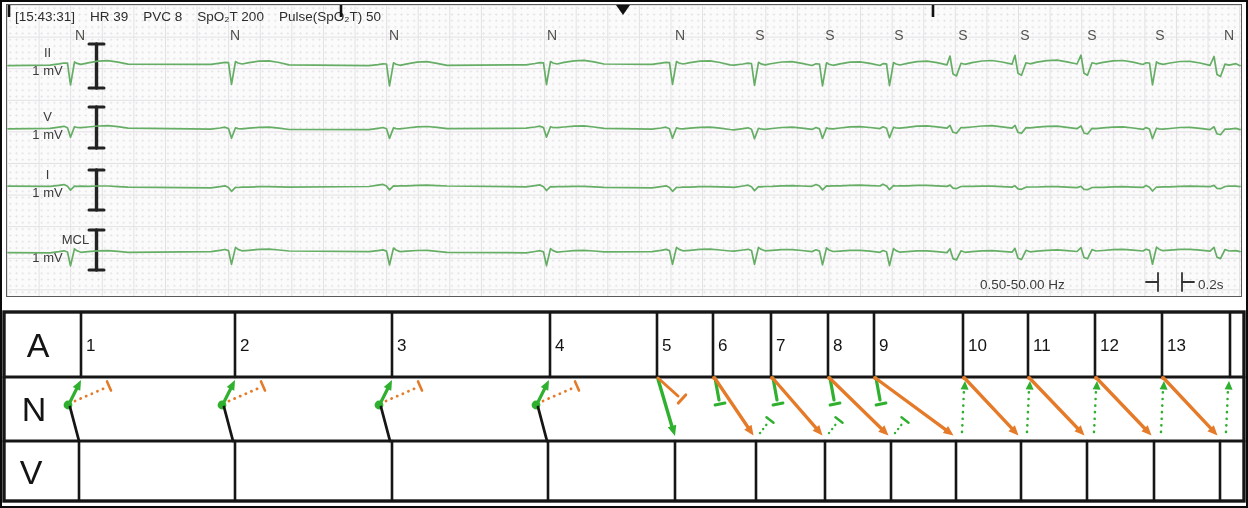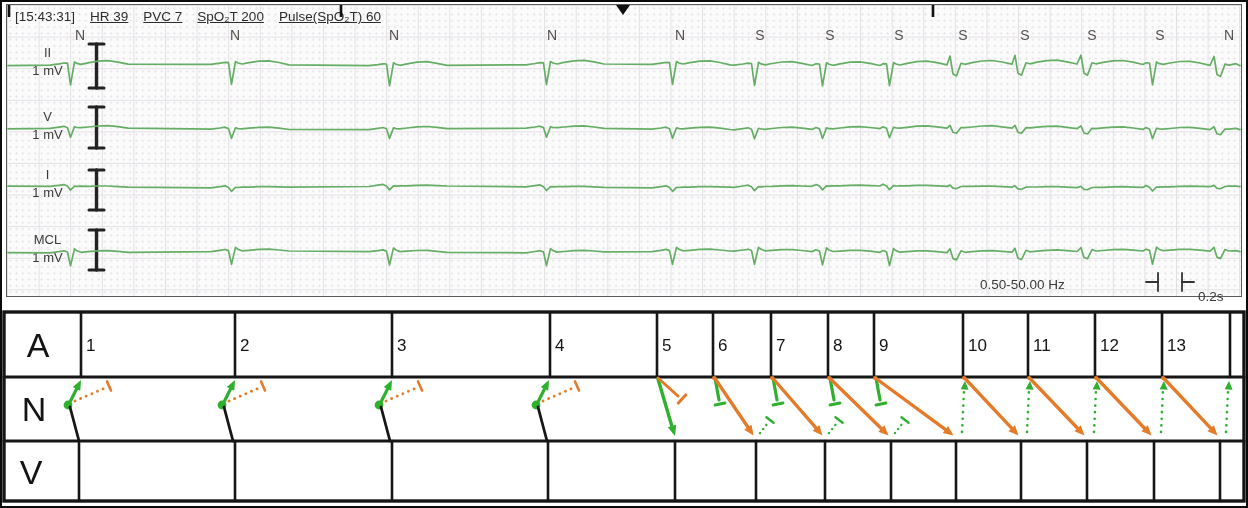--- a/index.html
+++ b/index.html
@@ -8,38 +8,38 @@
          font-family:"Liberation Sans",sans-serif;}
   #ecg-panel{position:absolute;left:4px;top:2px;width:1234px;height:291px;
     border:1px solid #5a5a5a;
     background-color:#fcfbfc;
     background-image:
       linear-gradient(#e2e0e3 1px, transparent 1px),
       linear-gradient(90deg,#e2e0e3 1px, transparent 1px),
       radial-gradient(circle,#e8e6e9 1px, transparent 1.25px);
     background-size:31.6px 31.6px,31.6px 31.6px,6.32px 6.32px;}
   #hdr{position:absolute;left:8px;top:4px;font-size:13.5px;color:#2d2d2d;white-space:nowrap;}
-  #hdr .metric{margin-left:15px;text-decoration:underline;}
+  #hdr .metric{margin-left:15px;}
   #ann-row span{position:absolute;top:22px;transform:translateX(-50%);
     font-size:14px;color:#54524f;}
   .lead-label{position:absolute;left:0;width:81px;text-align:center;
     font-size:13px;color:#3a3a3a;line-height:13px;}
   #filter-label{position:absolute;left:973px;top:272px;font-size:13.5px;color:#3a3a3a;}
-  #scale-label{position:absolute;left:1191px;top:272px;font-size:13.5px;color:#3a3a3a;margin-top:12px;}
+  #scale-label{position:absolute;left:1191px;top:272px;font-size:13.5px;color:#3a3a3a;}
   #art{position:absolute;left:-2px;top:-2px;width:1248px;height:508px;pointer-events:none;}
   #art text{font-family:"Liberation Sans",sans-serif;}
 </style>
 </head>
 <body>
 
 <div id="frame">
 
   <div id="ecg-panel">
     <div id="hdr">
-      <span>[15:43:31]</span><span id="hdr-metrics"><span class="metric">HR 39</span><span class="metric">PVC 7</span><span class="metric">SpO₂T 200</span><span class="metric">Pulse(SpO₂T) 60</span></span>
+      <span>[15:43:31]</span><span id="hdr-metrics"><span class="metric">HR 39</span><span class="metric">PVC 8</span><span class="metric">SpO₂T 200</span><span class="metric">Pulse(SpO₂T) 50</span></span>
     </div>
     <div id="ann-row">
         <span style="left: 73px;">N</span>
         <span style="left: 228px;">N</span>
         <span style="left: 387px;">N</span>
         <span style="left: 545px;">N</span>
         <span style="left: 673px;">N</span>
         <span style="left: 753px;">S</span>
         <span style="left: 823px;">S</span>
         <span style="left: 892px;">S</span>
@@ -49,21 +49,21 @@
         <span style="left: 1153px;">S</span>
         <span style="left: 1222px;">N</span>
       </div>
     <div id="lead-labels">
         <div class="lead-label" style="top: 41px;">II</div>
         <div class="lead-label" style="top: 59px;">1 mV</div>
         <div class="lead-label" style="top: 105px;">V</div>
         <div class="lead-label" style="top: 123px;">1 mV</div>
         <div class="lead-label" style="top: 163px;">I</div>
         <div class="lead-label" style="top: 181px;">1 mV</div>
-        <div class="lead-label" style="top: 228px;">MCL</div>
+        <div class="lead-label" style="top: 228px; padding-left: 28px;">MCL</div>
         <div class="lead-label" style="top: 246px;">1 mV</div>
       </div>
     <div id="filter-label">0.50-50.00 Hz</div>
     <div id="scale-label">0.2s</div>
   </div>
 
   <svg id="art" viewBox="0 0 1248 508">
       <line x1="96.5" y1="44" x2="96.5" y2="88" stroke="#222" stroke-width="3.4" stroke-linecap="round"></line>
       <line x1="89" y1="44" x2="104" y2="44" stroke="#222" stroke-width="3" stroke-linecap="round"></line>
       <line x1="89" y1="88" x2="104" y2="88" stroke="#222" stroke-width="3" stroke-linecap="round"></line>

